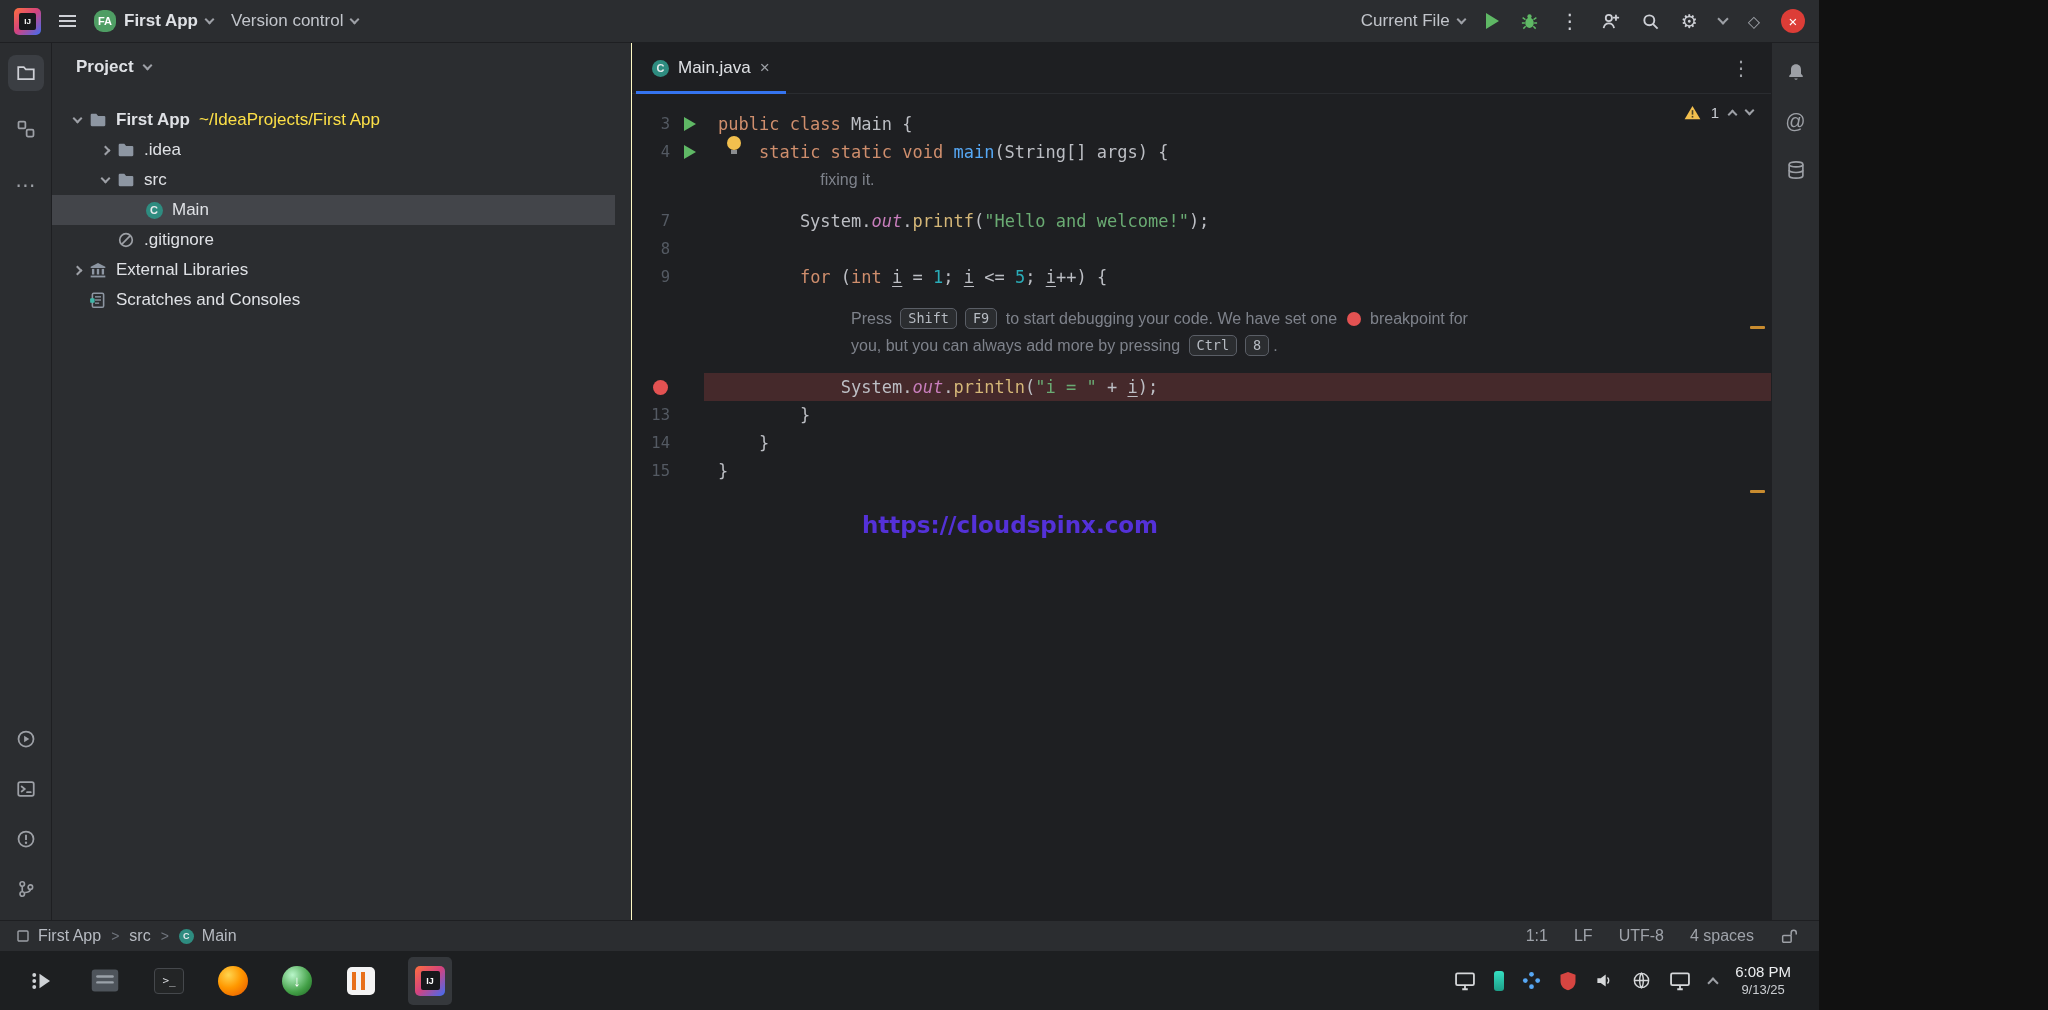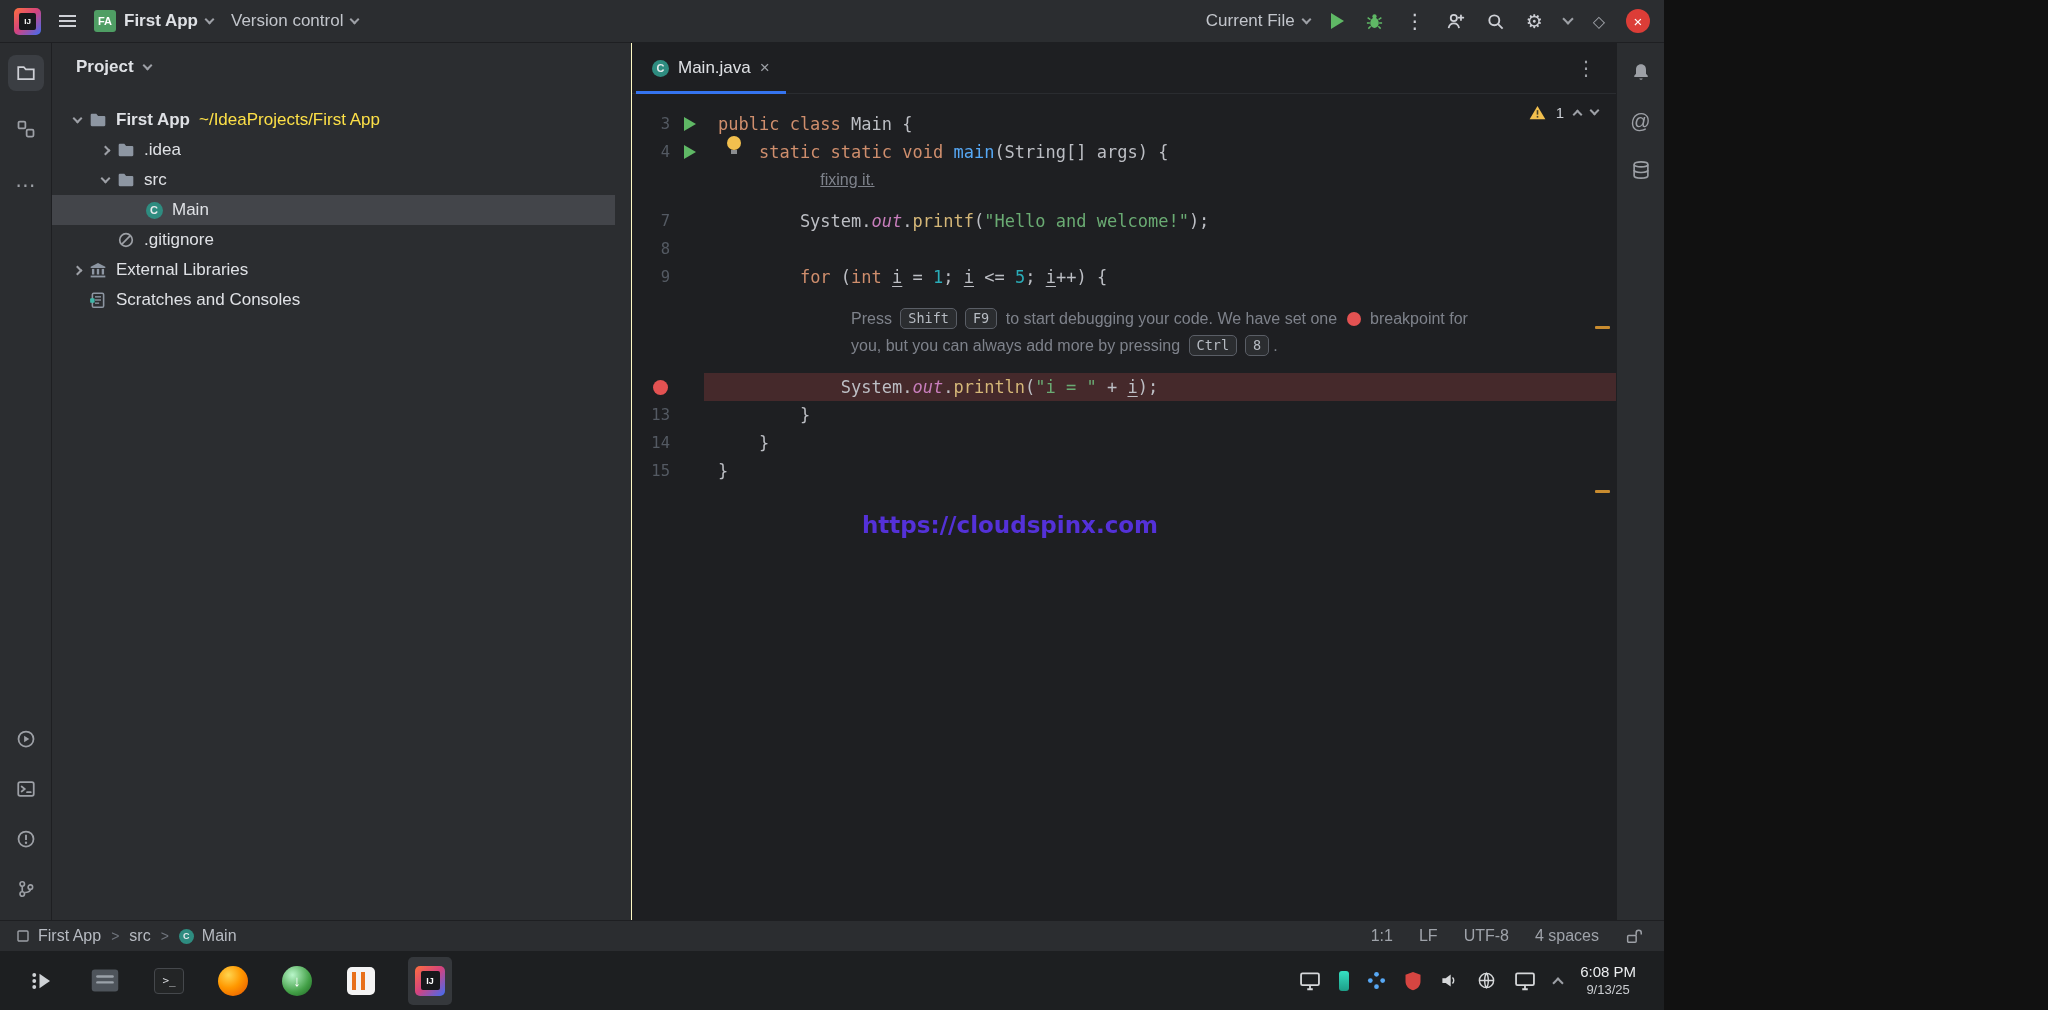--- a/index.html
+++ b/index.html
@@ -1,34 +1,34 @@
 <!DOCTYPE html>
 <html><head>
 <meta charset="utf-8">
 <style>
   *{box-sizing:border-box;margin:0;padding:0}
   html,body{background:#111}
   button{background:none;border:none;color:inherit;font:inherit;display:flex;align-items:center;padding:0}
-  #app{position:relative;width:1664px;height:1010px;background:#1e1f22;overflow:hidden;
+  #app{position:relative;width:1819px;height:1010px;background:#1e1f22;overflow:hidden;
        font-family:"Liberation Sans","DejaVu Sans",sans-serif;color:#dfe1e5;font-size:17px}
 
   
   .titlebar{display:flex;align-items:center;height:43px;background:#2b2d30;border-bottom:1px solid #1e1f22;padding:0 14px}
   .tb-left{display:flex;align-items:center;gap:18px}
   .tb-right{margin-left:auto;display:flex;align-items:center;gap:21px}
   .widget{display:flex;align-items:center;gap:8px}
   .muted{color:#c2c5cb}
   .bold{font-weight:700}
   .ij-logo{background:linear-gradient(135deg,#ff6f3d 0%,#d3437f 48%,#3d6ef5 100%);border-radius:5px;display:flex;align-items:center;justify-content:center;color:#fff;font-weight:700}
   .logo-sm{width:27px;height:27px;font-size:8px}
   .logo-sm i{font-style:normal;background:#17181b;width:17px;height:17px;display:flex;align-items:center;justify-content:center;border-radius:2px}
   .hamb{position:relative;width:17px;height:2px;background:#ced0d6;display:inline-block}
   .hamb::before,.hamb::after{content:"";position:absolute;left:0;width:17px;height:2px;background:#ced0d6}
   .hamb::before{top:-5px}.hamb::after{top:5px}
-  .fa-badge{width:22px;height:22px;border-radius:3px;background:#4f9e64;color:#fff;font-size:11px;font-weight:700;display:flex;align-items:center;justify-content:center}
+  .fa-badge{width:22px;height:22px;border-radius:9px;background:#4f9e64;color:#fff;font-size:11px;font-weight:700;display:flex;align-items:center;justify-content:center}
   .chev{width:8px;height:8px;border-right:2px solid #9da0a6;border-bottom:2px solid #9da0a6;display:inline-block}
   .chev.d{transform:rotate(45deg);margin-top:-4px}
   .chev.u{transform:rotate(-135deg);margin-top:4px}
   .chev.r{transform:rotate(-45deg)}
   .chev.sm{width:7px;height:7px}
   .run-tri{width:0;height:0;border-left:13px solid #5fb865;border-top:8px solid transparent;border-bottom:8px solid transparent;display:inline-block}
   .glyph{color:#ced0d6}
   .glyph.kebab{font-size:20px}
   .glyph.gear{font-size:19px}
   .glyph.diamond{font-size:16px;color:#9da0a6}
@@ -350,21 +350,21 @@
             <div class="row">
               <span class="gnum">4</span>
               <span class="gicon">
                 <span class="gtri"></span>
               </span>
               <span class="content"><span class="tok p">    </span><span class="tok k">static static void </span><span class="tok d">main</span><span class="tok p">(String[] args) {</span></span>
             </div>
             <div class="row tip last">
               <span class="gnum"></span>
               <span class="gicon"></span>
-              <span class="content" style="padding-left: 116.3px; text-decoration: underline;"><span class="tok t">fixing it.</span></span>
+              <span class="content" style="padding-left: 116.3px;"><span class="tok t">fixing it.</span></span>
             </div>
             <div class="row">
               <span class="gnum">7</span>
               <span class="gicon"></span>
               <span class="content"><span class="tok p">        System.</span><span class="tok f">out</span><span class="tok p">.</span><span class="tok m">printf</span><span class="tok p">(</span><span class="tok s">"Hello and welcome!"</span><span class="tok p">);</span></span>
             </div>
             <div class="row">
               <span class="gnum">8</span>
               <span class="gicon"></span>
               <span class="content"></span>

